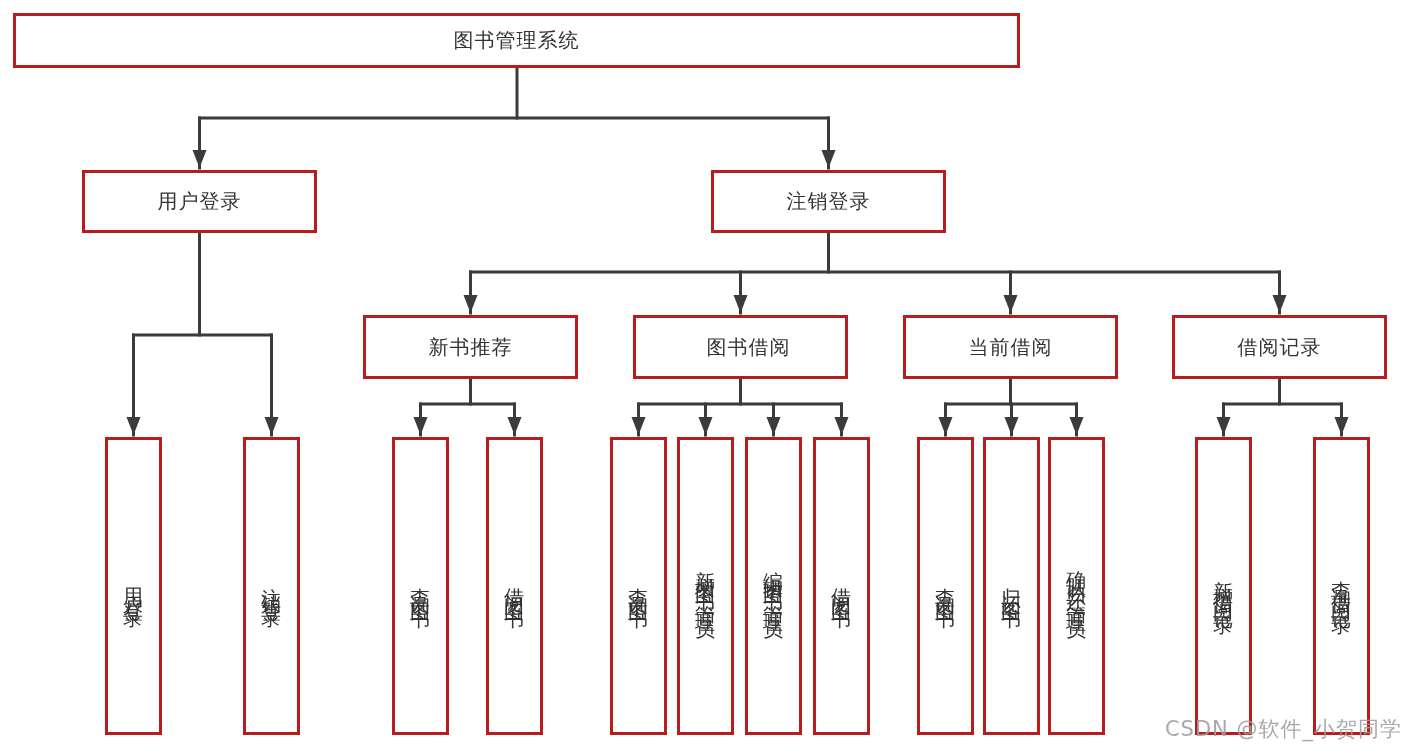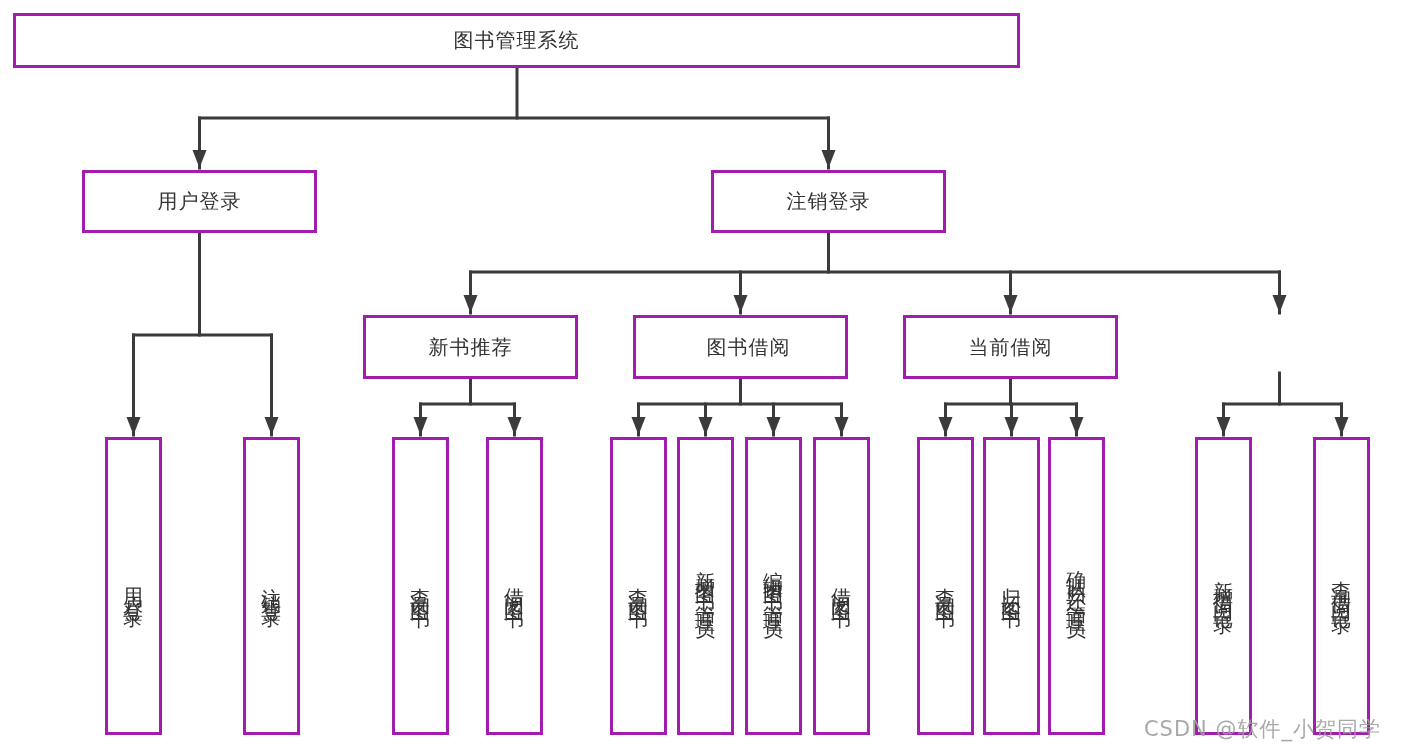--- a/index.html
+++ b/index.html
@@ -19,21 +19,21 @@
   #wires {
     position: absolute;
     left: 0; top: 0;
     width: 1405px;
     height: 747px;
   }
   .node {
     position: absolute;
     box-sizing: border-box;
     background: #ffffff;
-    border: 3px solid #a21caf;
+    border: 3px solid #b91c1c;
     display: flex;
     align-items: center;
     justify-content: center;
     text-align: center;
     font-size: 20px;
     letter-spacing: 1px;
     color: #333333;
   }
   .node.root  { width: 1007px; height: 55px; }
   .node.lvl2  { width: 235px;  height: 63px; }
@@ -42,21 +42,21 @@
     width: 57px;
     height: 298px;
     writing-mode: vertical-rl;
     text-orientation: mixed;
     letter-spacing: 7px;
     font-size: 20px;
     line-height: 1;
   }
   #watermark {
     position: absolute;
-    right: 24px;
+    right: 3px;
     bottom: 4px;
     font-size: 21px;
     color: rgba(158, 158, 158, 0.9);
     letter-spacing: 1px;
     z-index: 5;
     white-space: nowrap;
     margin-left: 12px;
   }
 </style>
 </head>
@@ -115,20 +115,21 @@
   </svg>
 
   <div class="node root" style="left:13px; top:13px;">图书管理系统</div>
 
   <div class="node lvl2" style="left:82px; top:170px;">用户登录</div>
   <div class="node lvl2" style="left:711px; top:170px;">注销登录</div>
 
   <div class="node lvl3" style="left:363px; top:315px;">新书推荐</div>
   <div class="node lvl3" style="left:633px; top:315px;padding-left:16px;">图书借阅</div>
   <div class="node lvl3" style="left:903px; top:315px;">当前借阅</div>
+  <div class="node lvl3" style="left:1172px; top:315px;">借阅记录</div>
 
   <div class="node leaf" style="left:105px; top:437px;">用户登录</div>
   <div class="node leaf" style="left:243px; top:437px;">注销登录</div>
 
   <div class="node leaf" style="left:392px; top:437px;">查询图书</div>
   <div class="node leaf" style="left:486px; top:437px;">借阅图书</div>
 
   <div class="node leaf" style="left:610px; top:437px;">查询图书</div>
   <div class="node leaf" style="left:677px; top:437px;">新增图书（管理员）</div>
   <div class="node leaf" style="left:745px; top:437px;">编辑图书（管理员）</div>

